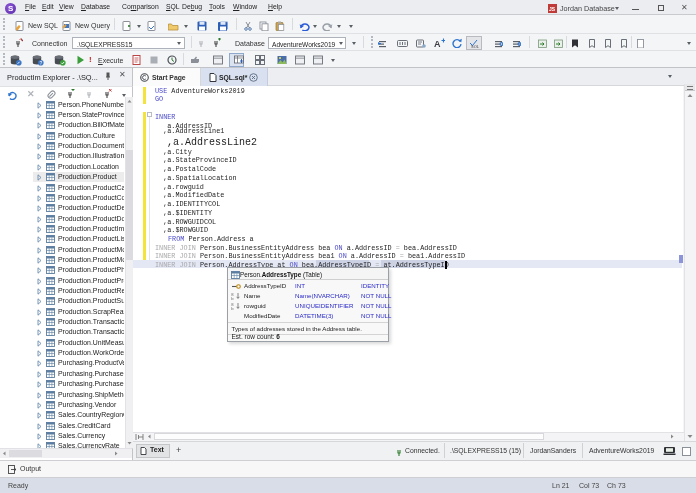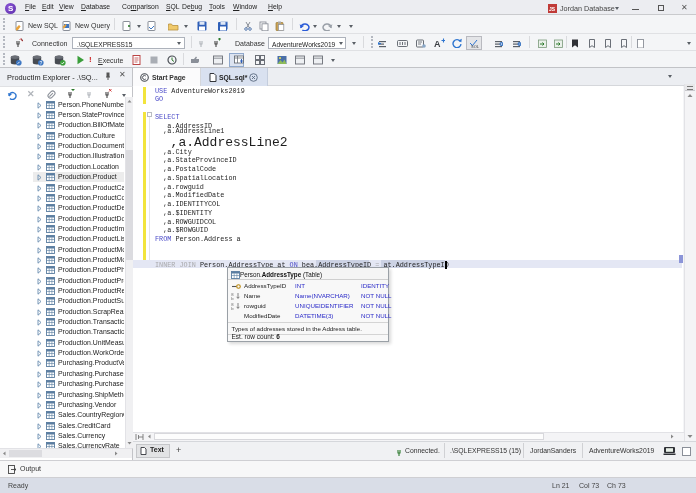--- a/index.html
+++ b/index.html
@@ -707,35 +707,37 @@
 <div class="ap" style="left:143px;top:112px;width:3px;height:156px;background:#f2e43c;"></div>
 <div class="ap" style="left:147.3px;top:112px;width:5px;height:5px;border:1px solid #b9bcc2;box-sizing:border-box;background:#fff;"></div>
 <div class="ap" style="left:149.4px;top:117px;width:1px;height:149px;background:#e3e4e8;"></div>
 <div class="ap" style="left:133px;top:259.6px;width:549px;height:8.9px;background:#e4e7f4;"></div>
 <div class="ap" style="left:316px;top:259.8px;width:52.5px;height:8.4px;background:#ccd2e4;"></div>
 <div class="ap" style="left:380.5px;top:259.8px;width:64.5px;height:8.4px;background:#ccd2e4;"></div>
 <div class="ap" style="left:133px;top:86px;width:550px;height:346px;overflow:hidden;">
       <div class="ap" style="left:22px;top:0.60px;font-family:'Liberation Mono',monospace;font-size:6.8px;line-height:8.7px;color:#1e1e1e;white-space:pre;"><span style="color:#4b4bc8">USE</span> AdventureWorks2019</div>
       <div class="ap" style="left:22px;top:9.33px;font-family:'Liberation Mono',monospace;font-size:6.8px;line-height:8.7px;color:#1e1e1e;white-space:pre;"><span style="color:#4b4bc8">GO</span></div>
       <div class="ap" style="left:22px;top:18.06px;font-family:'Liberation Mono',monospace;font-size:6.8px;line-height:8.7px;color:#1e1e1e;white-space:pre;"></div>
-      <div class="ap" style="left:22px;top:26.79px;font-family:'Liberation Mono',monospace;font-size:6.8px;line-height:8.7px;color:#1e1e1e;white-space:pre;"><span style="color:#4b4bc8">SELECT</span></div>
+      <div class="ap" style="left:22px;top:26.79px;font-family:'Liberation Mono',monospace;font-size:6.8px;line-height:8.7px;color:#1e1e1e;white-space:pre;"><span style="color:#4b4bc8">INNER</span></div>
       <div class="ap" style="left:22px;top:35.52px;font-family:'Liberation Mono',monospace;font-size:6.8px;line-height:8.7px;color:#1e1e1e;white-space:pre;">&nbsp;&nbsp;&nbsp;a.AddressID</div>
       <div class="ap" style="left:22px;top:41px;font-family:'Liberation Mono',monospace;font-size:6.8px;line-height:8.7px;color:#1e1e1e;white-space:pre;">&nbsp;&nbsp;,a.AddressLine1</div>
-      <div class="ap" style="left:22px;top:52.98px;font-family:'Liberation Mono',monospace;font-size:13px;line-height:8.7px;color:#1e1e1e;white-space:pre;text-align:right;">&nbsp;&nbsp;,a.AddressLine2</div>
+      <div class="ap" style="left:22px;top:52.98px;font-family:'Liberation Mono',monospace;font-size:10px;line-height:8.7px;color:#1e1e1e;white-space:pre;text-align:right;">&nbsp;&nbsp;,a.AddressLine2</div>
       <div class="ap" style="left:22px;top:61.71px;font-family:'Liberation Mono',monospace;font-size:6.8px;line-height:8.7px;color:#1e1e1e;white-space:pre;">&nbsp;&nbsp;,a.City</div>
       <div class="ap" style="left:22px;top:70.44px;font-family:'Liberation Mono',monospace;font-size:6.8px;line-height:8.7px;color:#1e1e1e;white-space:pre;">&nbsp;&nbsp;,a.StateProvinceID</div>
       <div class="ap" style="left:22px;top:79.17px;font-family:'Liberation Mono',monospace;font-size:6.8px;line-height:8.7px;color:#1e1e1e;white-space:pre;">&nbsp;&nbsp;,a.PostalCode</div>
       <div class="ap" style="left:22px;top:87.90px;font-family:'Liberation Mono',monospace;font-size:6.8px;line-height:8.7px;color:#1e1e1e;white-space:pre;">&nbsp;&nbsp;,a.SpatialLocation</div>
       <div class="ap" style="left:22px;top:96.63px;font-family:'Liberation Mono',monospace;font-size:6.8px;line-height:8.7px;color:#1e1e1e;white-space:pre;">&nbsp;&nbsp;,a.rowguid</div>
       <div class="ap" style="left:22px;top:105.36px;font-family:'Liberation Mono',monospace;font-size:6.8px;line-height:8.7px;color:#1e1e1e;white-space:pre;">&nbsp;&nbsp;,a.ModifiedDate</div>
       <div class="ap" style="left:22px;top:114.09px;font-family:'Liberation Mono',monospace;font-size:6.8px;line-height:8.7px;color:#1e1e1e;white-space:pre;">&nbsp;&nbsp;,a.IDENTITYCOL</div>
       <div class="ap" style="left:22px;top:122.82px;font-family:'Liberation Mono',monospace;font-size:6.8px;line-height:8.7px;color:#1e1e1e;white-space:pre;">&nbsp;&nbsp;,a.$IDENTITY</div>
       <div class="ap" style="left:22px;top:131.55px;font-family:'Liberation Mono',monospace;font-size:6.8px;line-height:8.7px;color:#1e1e1e;white-space:pre;">&nbsp;&nbsp;,a.ROWGUIDCOL</div>
       <div class="ap" style="left:22px;top:140.28px;font-family:'Liberation Mono',monospace;font-size:6.8px;line-height:8.7px;color:#1e1e1e;white-space:pre;">&nbsp;&nbsp;,a.$ROWGUID</div>
-      <div class="ap" style="left:6px;top:149.01px;font-family:'Liberation Mono',monospace;font-size:6.8px;line-height:8.7px;color:#1e1e1e;white-space:pre;padding-left:16px;"><span style="color:#4b4bc8">FROM</span> Person.Address a</div>
+      <div class="ap" style="left:19px;top:149.01px;font-family:'Liberation Mono',monospace;font-size:6.8px;line-height:8.7px;color:#1e1e1e;white-space:pre;padding-left:16px;"><span style="color:#4b4bc8">FROM</span> Person.Address a</div>
+      <div class="ap" style="left:22px;top:157.74px;font-family:'Liberation Mono',monospace;font-size:6.8px;line-height:8.7px;color:#1e1e1e;white-space:pre;"><span style="color:#a9a9ab">INNER JOIN</span> Person.BusinessEntityAddress bea <span style="color:#4b4bc8">ON</span> a.AddressID <span style="color:#a9a9ab">=</span> bea.AddressID</div>
+      <div class="ap" style="left:22px;top:166.47px;font-family:'Liberation Mono',monospace;font-size:6.8px;line-height:8.7px;color:#1e1e1e;white-space:pre;"><span style="color:#a9a9ab">INNER JOIN</span> Person.BusinessEntityAddress bea1 <span style="color:#4b4bc8">ON</span> a.AddressID <span style="color:#a9a9ab">=</span> bea1.AddressID</div>
       <div class="ap" style="left:22px;top:175.20px;font-family:'Liberation Mono',monospace;font-size:6.8px;line-height:8.7px;color:#1e1e1e;white-space:pre;"><span style="color:#a9a9ab">INNER JOIN</span> Person.AddressType at <span style="color:#4b4bc8">ON</span> bea.AddressTypeID <span style="color:#a9a9ab">=</span> at.AddressTypeID</div>
     </div>
 <div class="ap" style="left:445.2px;top:260.5px;width:1.5px;height:8px;background:#000;"></div>
 <div class="ap" style="left:227px;top:267px;width:162px;height:75px;background:#f8f8f8;border:1px solid #9aa0a6;box-sizing:border-box;box-shadow:2px 2px 3px rgba(0,0,0,0.15);">
       <div class="ap" style="left:0px;top:0px;width:160px;height:12.3px;background:#f5f5f5;border-bottom:1px solid #cfcfcf;box-sizing:border-box;"></div>
       <svg class="ap" style="left:3px;top:2.6px" width="9" height="8" viewBox="0 0 9 8">
         <rect x="0.5" y="0.5" width="8" height="7" fill="#fff" stroke="#5a7da0" stroke-width="0.9"></rect>
         <rect x="0.5" y="0.5" width="8" height="2" fill="#5a7da0"></rect>
         <path d="M0.5 4.5 h8 M3.2 2.5 v5 M5.9 2.5 v5" stroke="#5a7da0" stroke-width="0.6"></path>
       </svg>

